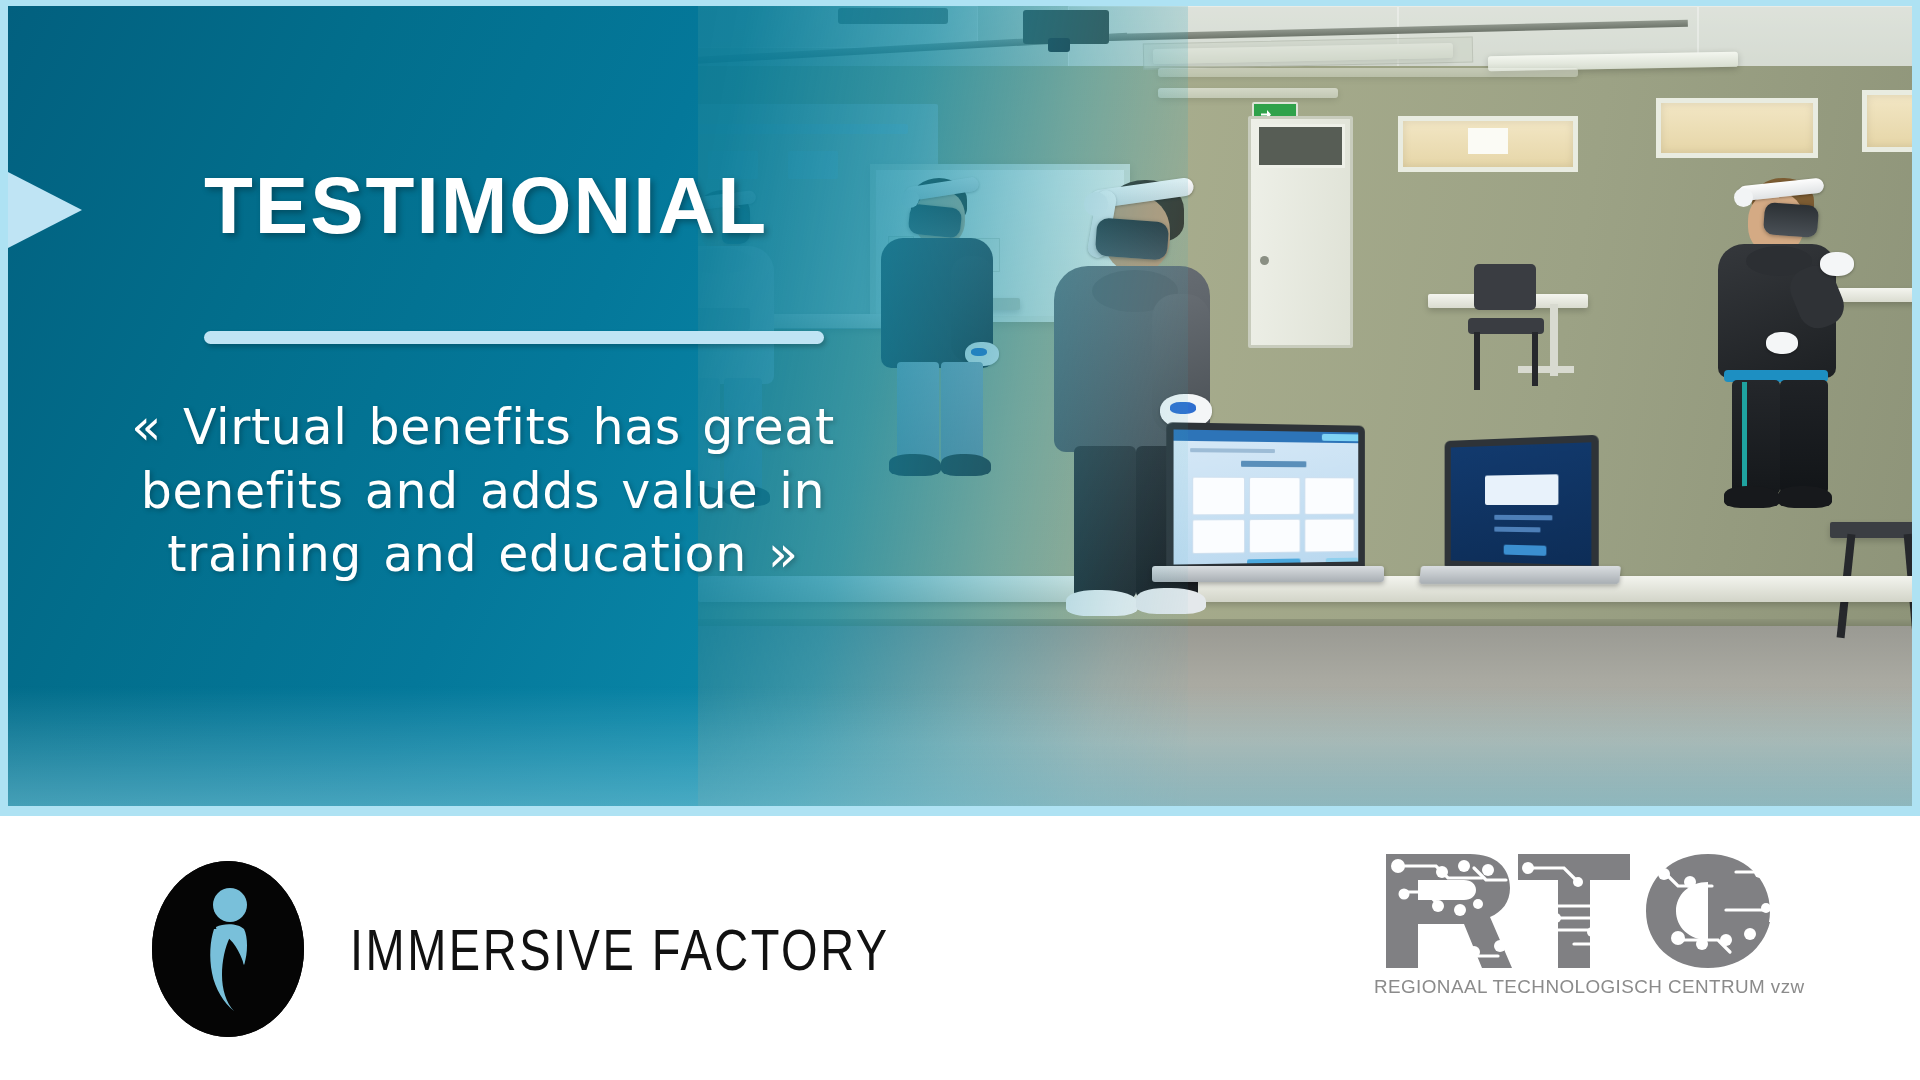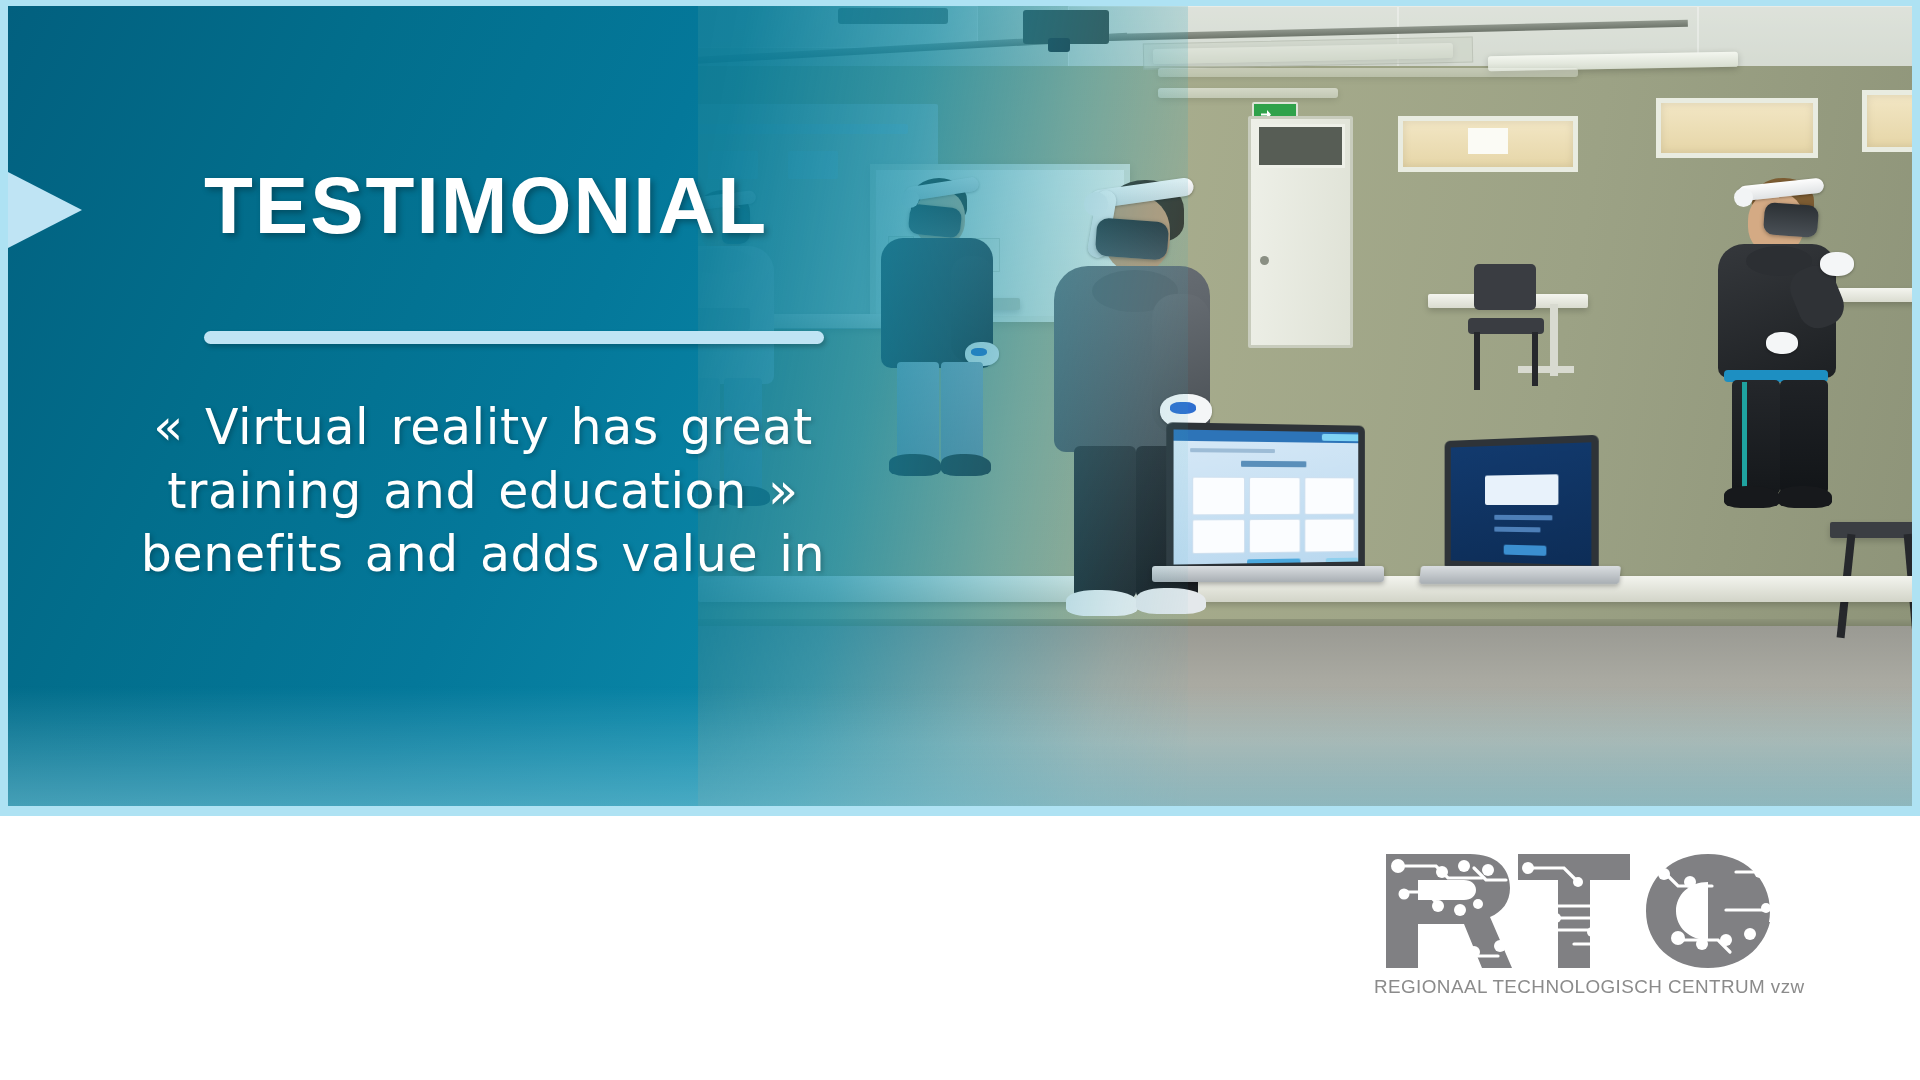--- a/index.html
+++ b/index.html
@@ -345,30 +345,44 @@
       <div class="teal-solid"></div>
       <div class="teal-soft-bottom"></div>
 
       <div class="arrow"></div>
 
       <div class="headline">TESTIMONIAL</div>
 
       <div class="rule"></div>
 
       <div class="quote">
-        <span>« Virtual reality has great</span>
+        <span>« Virtual benefits has great</span>
+        <span>benefits and adds value in</span>
         <span>training and education »</span>
-        <span>benefits and adds value in</span>
       </div>
 
     </div>
   </div>
 
   <div class="footer">
 
+    <div class="if-logo">
+      <div class="if-mark">
+        <svg viewBox="0 0 152 176" width="152" height="176" aria-hidden="true">
+          <ellipse cx="76" cy="88" rx="76" ry="88" fill="#050505"></ellipse>
+          <circle cx="78" cy="44" r="17" fill="#79c0da"></circle>
+          <path d="M62 68 C 58 80, 57 96, 60 112 C 63 128, 72 142, 82 150
+                   C 74 142, 70 128, 70 114 C 70 100, 73 86, 78 76
+                   C 84 82, 90 92, 92 104 C 95 88, 92 74, 86 67 Z" fill="#79c0da"></path>
+          <path d="M64 66 C 72 62, 86 62, 92 68 C 96 76, 96 92, 92 104
+                   C 88 90, 80 78, 72 74 C 67 72, 64 69, 64 66 Z" fill="#79c0da"></path>
+        </svg>
+      </div>
+      <div class="if-word">IMMERSIVE FACTORY</div>
+    </div>
 
     <div class="rtc">
       <svg class="rtc-mark" viewBox="0 0 400 126" aria-hidden="true">
         <g fill="#808083">
 
           <path d="M8 6 H92 C118 6 132 20 132 40 C132 54 124 64 112 69 L134 120 H104
                    L86 76 H40 V120 H8 Z M40 32 V52 H86 C93 52 98 48 98 42
                    C98 36 93 32 86 32 Z"></path>
 
           <path d="M140 6 H252 V32 H212 V120 H180 V32 H140 Z"></path>

